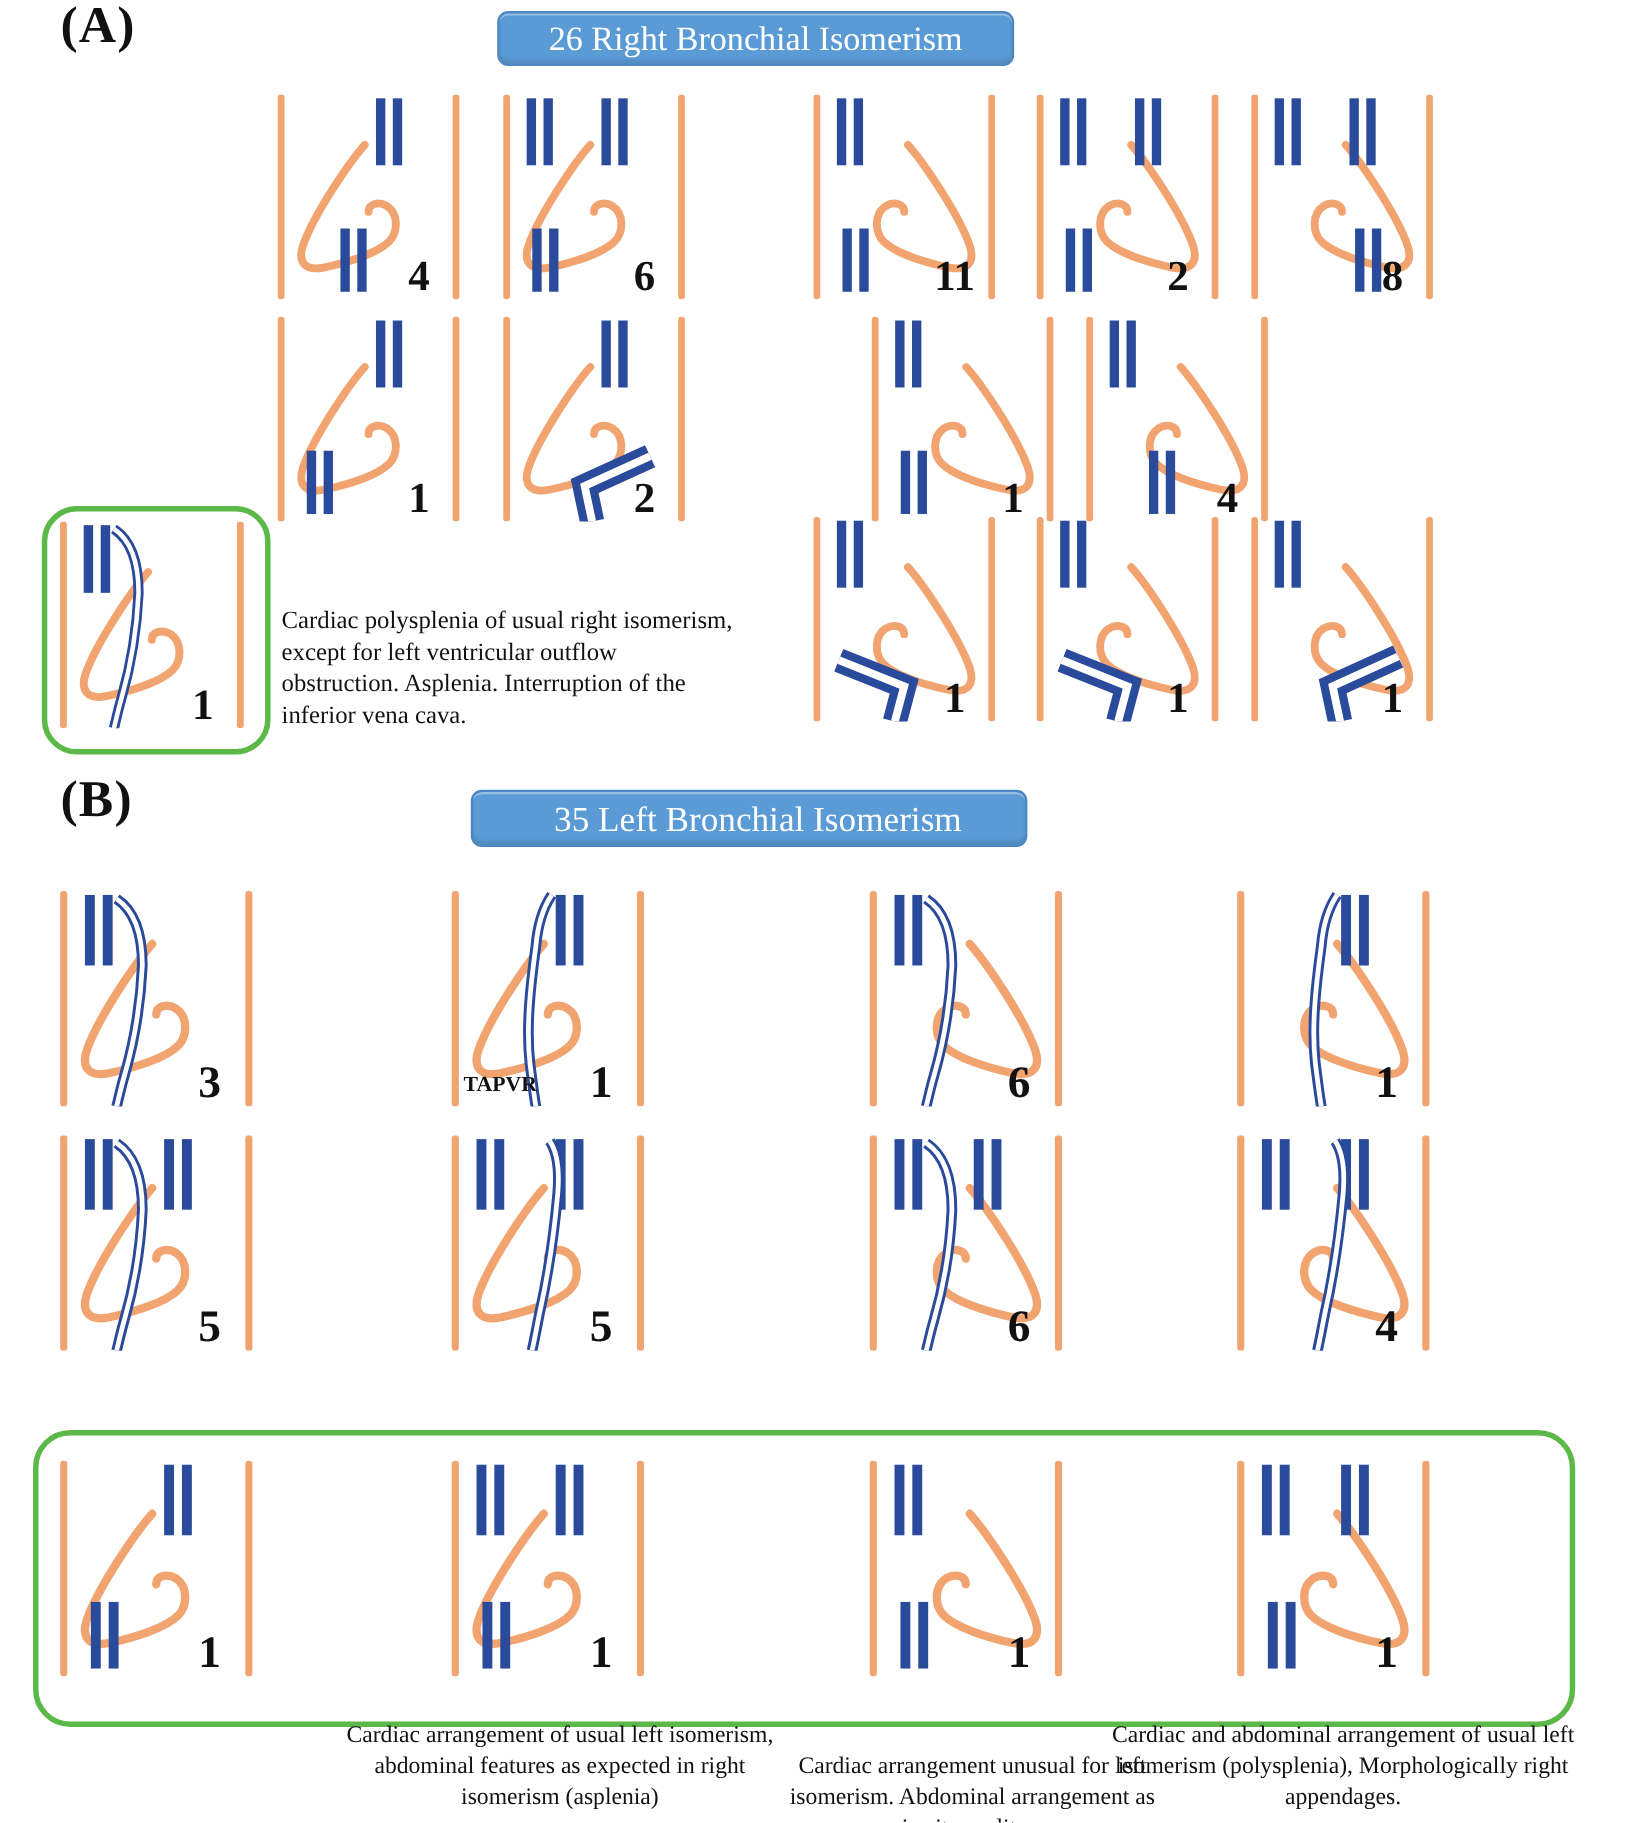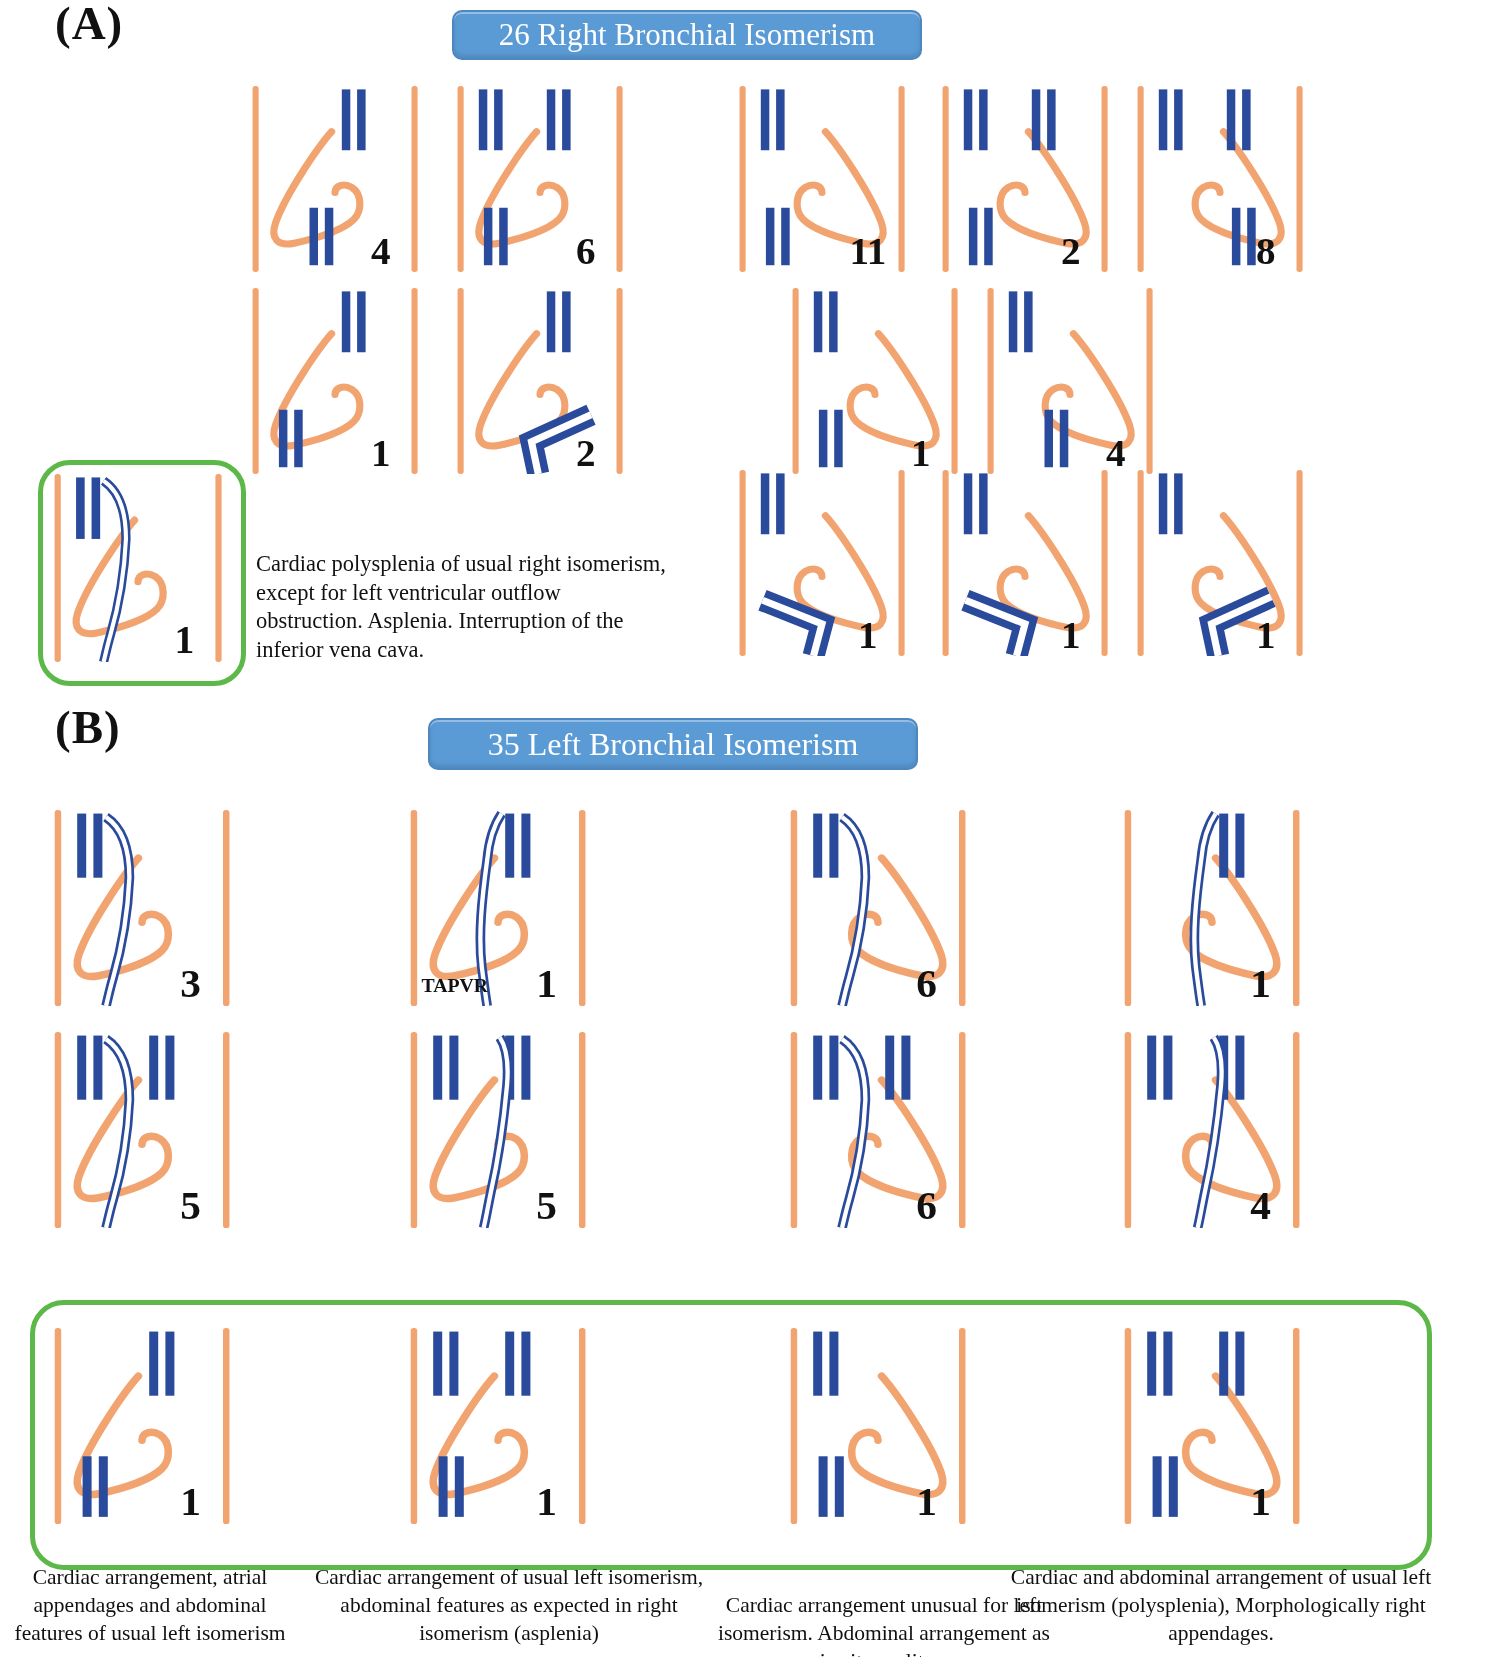--- a/index.html
+++ b/index.html
@@ -27,30 +27,29 @@
 </head>
 <body>
 
 <div class="page">
   <div class="sec-label" id="label-a">(A)</div>
   <div class="pill" id="pill-a" style="background: linear-gradient(rgb(91, 155, 213), rgb(91, 155, 213)) rgb(91, 155, 213); border: 2px solid rgb(77, 135, 194);">
     <span>26 Right Bronchial Isomerism</span>
   </div>
 
   <div class="sec-label" id="label-b">(B)</div>
-  <div class="pill" id="pill-b" style="background: linear-gradient(rgb(91, 155, 213), rgb(91, 155, 213)) rgb(91, 155, 213); border: 2px solid rgb(77, 135, 194);">
+  <div class="pill" id="pill-b" style="background: linear-gradient(rgb(91, 155, 213), rgb(91, 155, 213)) rgb(91, 155, 213); border: 2px solid rgb(77, 135, 194); padding-left: 16px;">
     <span>35 Left Bronchial Isomerism</span>
   </div>
 
   <div class="green-box" id="gbox-a" style="border: 5px solid rgb(92, 184, 72);"></div>
   <div class="green-box" id="gbox-b" style="border: 5px solid rgb(92, 184, 72);"></div>
 
   <div class="note" id="note-a">Cardiac polysplenia of usual right isomerism, except for left ventricular outflow obstruction. Asplenia. Interruption of the inferior vena cava.</div>
 
-  <div class="caption" id="cap-0">Cardiac arrangement, atrial appendages and abdominal features of usual left isomerism</div>
   <div class="caption" id="cap-1">Cardiac arrangement of usual left isomerism, abdominal features as expected in right isomerism (asplenia)</div>
   <div class="caption" id="cap-2">Cardiac arrangement unusual for left isomerism. Abdominal arrangement as in situs solitus.</div>
   <div class="caption" id="cap-3">Cardiac and abdominal arrangement of usual left isomerism (polysplenia), Morphologically right appendages.</div>
 
   <div id="diagram-layer">
       <div class="cell" style="left: 250px; top: 86px; width: 170px; height: 186px;">
         <svg viewBox="0 0 100 110" preserveAspectRatio="none">
           <rect x="1.5" y="0" width="3.6" height="110" rx="1.6" fill="#f2a470"></rect>
           <rect x="95" y="0" width="3.6" height="110" rx="1.6" fill="#f2a470"></rect>
           <g fill="none" stroke="#f2a470" stroke-width="4.2" stroke-linecap="round">

